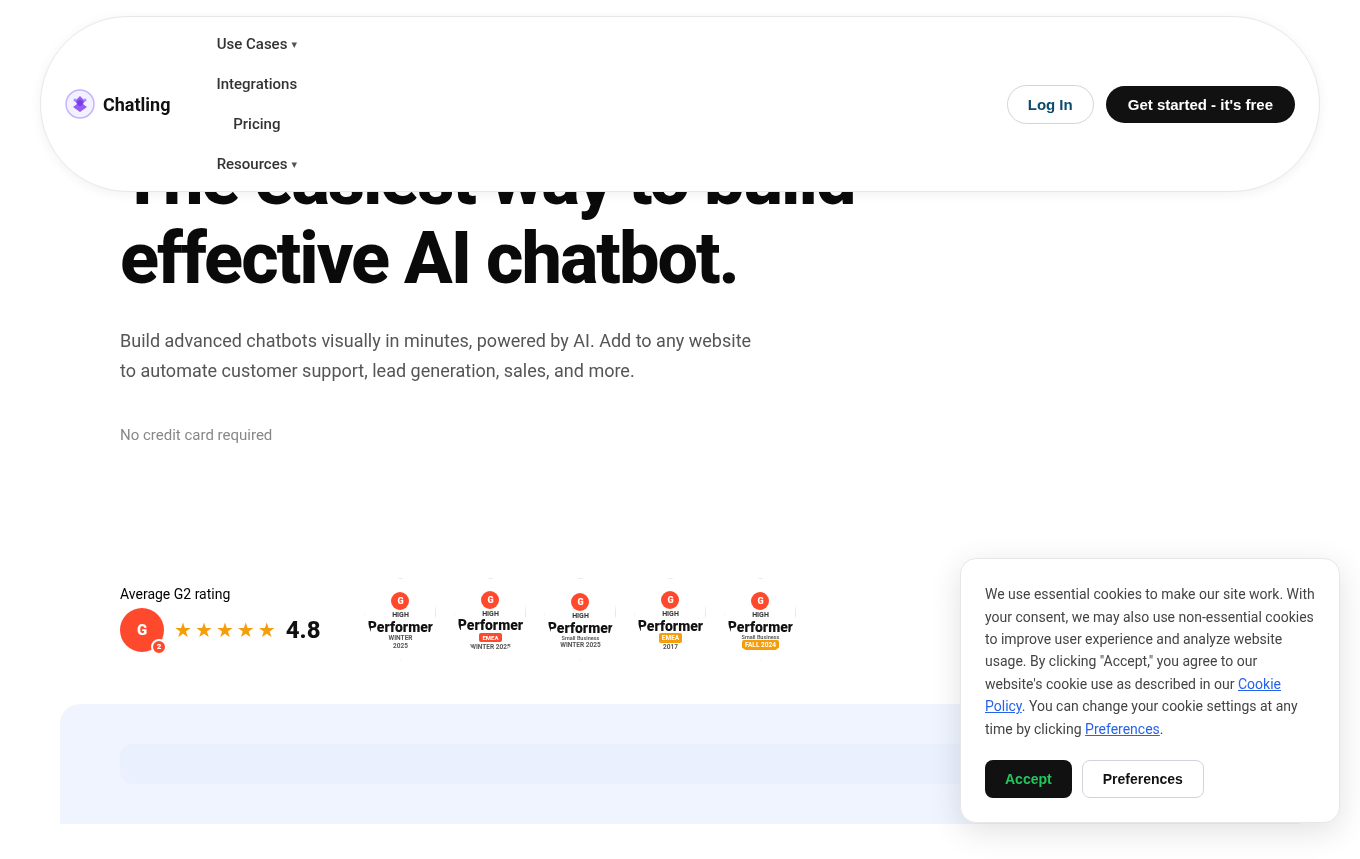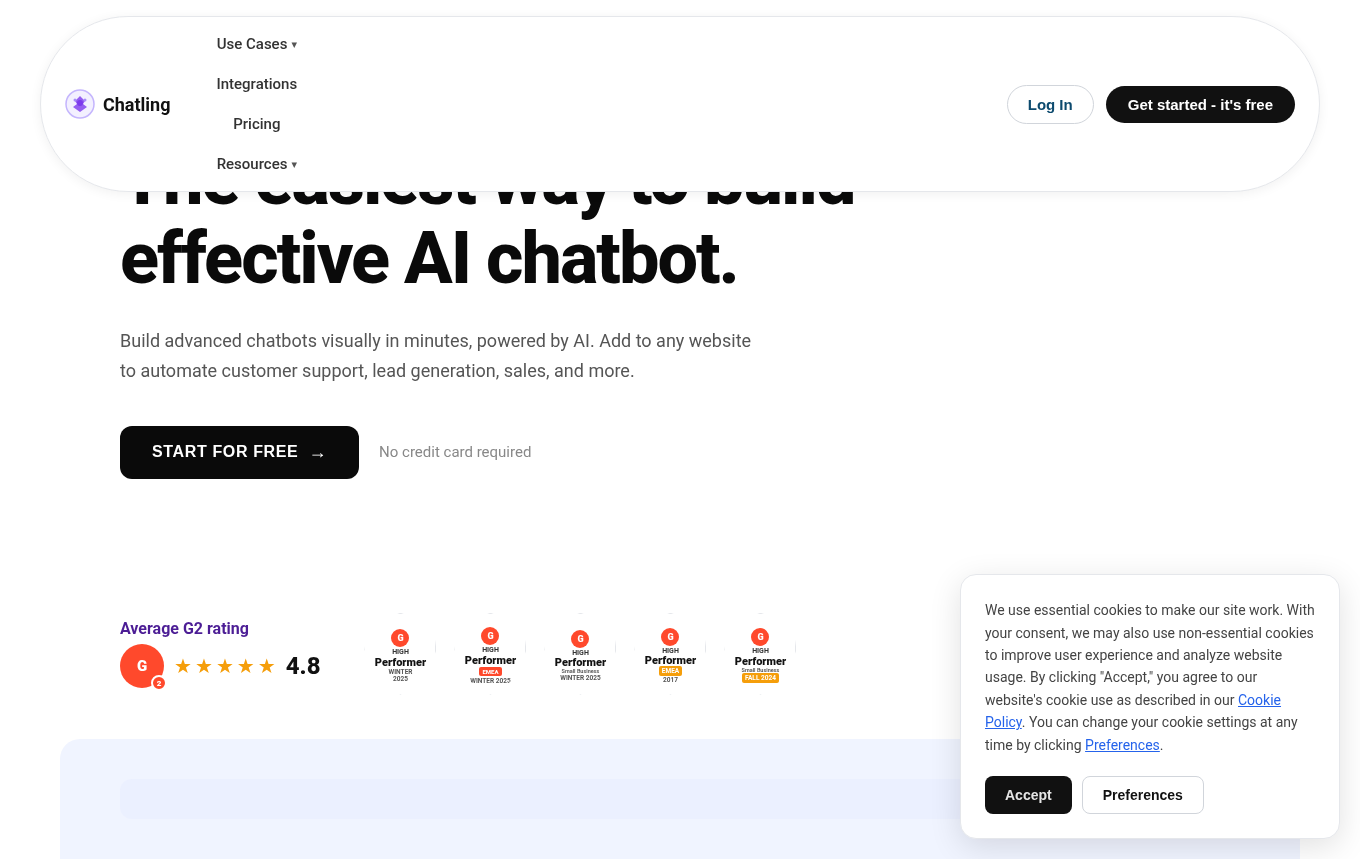--- a/index.html
+++ b/index.html
@@ -55,21 +55,21 @@
     }
     .btn-start-arrow { font-size: 18px; }
     .no-cc { font-size: 15px; color: #888; }
 
     
     .ratings-section {
       display: flex; align-items: center; gap: 40px;
       padding: 0 120px 40px 120px; max-width: 1360px; margin: 0 auto;
     }
     .ratings-left { display: flex; flex-direction: column; gap: 6px; }
-    .ratings-label { font-size: 16px; color: #4c1d95; font-weight: 700; }
+    .ratings-label { font-size: 14px; color: #000000; font-weight: 400; }
     .ratings-stars { display: flex; align-items: center; gap: 10px; }
     .g2-logo {
       width: 44px; height: 44px; background: #ff492c; border-radius: 50%;
       display: flex; align-items: center; justify-content: center;
       font-weight: 900; color: #fff; font-size: 16px; position: relative;
     }
     .stars { display: flex; gap: 3px; }
     .star { color: #f59e0b; font-size: 20px; }
     .rating-number { font-size: 24px; font-weight: 800; color: #111; }
     .badges { display: flex; gap: 10px; align-items: center; }
@@ -87,44 +87,44 @@
       padding: 8px 4px 4px;
       text-align: center;
     }
     .badge-white { background: #fff; border: 1.5px solid #e5e7eb; }
     .badge-g2-icon {
       width: 18px; height: 18px; background: #ff492c; border-radius: 50%;
       display: flex; align-items: center; justify-content: center;
       font-size: 9px; font-weight: 900; color: #fff; margin-bottom: 2px;
     }
     .badge-high { font-size: 7px; font-weight: 700; color: #333; text-transform: uppercase; line-height: 1.1; }
-    .badge-performer { font-size: 11px; font-weight: 900; color: #111; line-height: 1; }
+    .badge-performer { font-size: 14px; font-weight: 900; color: #111; line-height: 1; }
     .badge-emea { font-size: 6px; background: #ff492c; color: #fff; padding: 1px 3px; border-radius: 2px; margin: 1px 0; font-weight: 700; }
     .badge-small-biz { font-size: 5.5px; color: #555; font-weight: 600; line-height: 1.1; }
     .badge-season { font-size: 6.5px; color: #555; font-weight: 700; line-height: 1; margin-top: 1px; }
     .badge-fall { font-size: 6.5px; background: #f59e0b; color: #fff; padding: 1px 3px; border-radius: 2px; font-weight: 700; }
 
     
     .bottom-section {
       background: #f0f4ff; margin: 0 60px; border-radius: 20px 20px 0 0;
       min-height: 80px; padding: 40px 60px;
     }
 
     
     .cookie-banner {
-      position: fixed; bottom: 20px; right: 20px;
+      position: fixed; bottom: 36px; right: 20px;
       background: #fff; border: 1px solid #e5e7eb; border-radius: 16px;
       padding: 24px; max-width: 380px; box-shadow: 0 8px 32px rgba(0,0,0,0.12);
       z-index: 1000;
     }
     .cookie-text { font-size: 14px; color: #444; line-height: 1.6; margin-bottom: 20px; }
     .cookie-link { color: #2563eb; text-decoration: underline; cursor: pointer; }
     .cookie-buttons { display: flex; gap: 10px; }
     .btn-accept {
-      padding: 10px 20px; background: #111; color: #e5e5e5; border: none;
+      padding: 10px 20px; background: #111; color: #22c55e; border: none;
       border-radius: 8px; font-size: 14px; font-weight: 600; cursor: pointer;
     }
     .btn-preferences {
       padding: 10px 20px; background: #fff; color: #111;
       border: 1.5px solid #d1d5db; border-radius: 8px;
       font-size: 14px; font-weight: 600; cursor: pointer;
     }
   </style>
 </head>
 <body>
@@ -161,24 +161,20 @@
   <div class="nav-right">
     <button class="btn-login">Log In</button>
     <button class="btn-cta">Get started - it's free</button>
   </div>
 </nav>
 
 <section class="hero">
   <h1 class="hero-title">The easiest way to build effective AI chatbot.</h1>
   <p class="hero-subtitle">Build advanced chatbots visually in minutes, powered by AI. Add to any website to automate customer support, lead generation, sales, and more.</p>
   <div class="hero-actions">
-    <button class="btn-start">
-      <span>START FOR FREE</span>
-      <span class="btn-start-arrow">→</span>
-    </button>
     <span class="no-cc">No credit card required</span>
   </div>
 </section>
 
 <div class="ratings-section">
   <div class="ratings-left">
     <span class="ratings-label">Average G2 rating</span>
     <div class="ratings-stars">
       <div class="g2-logo" style="position:relative;">
         <span style="font-size:15px;font-weight:900;">G</span>

